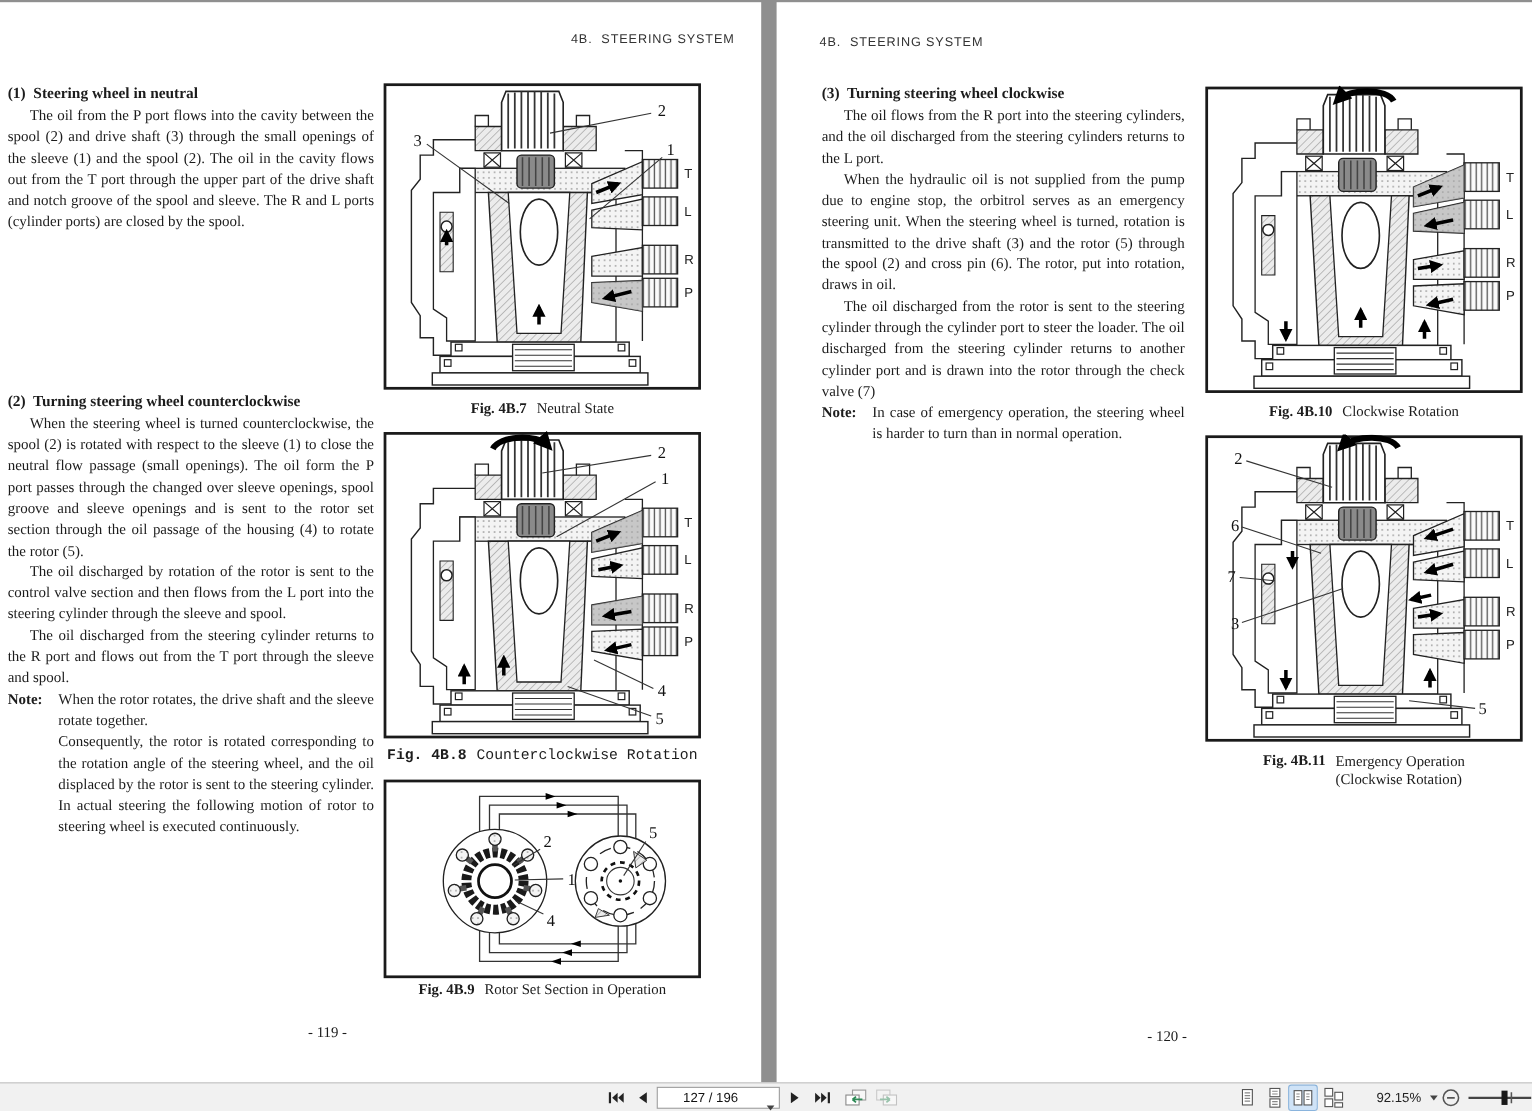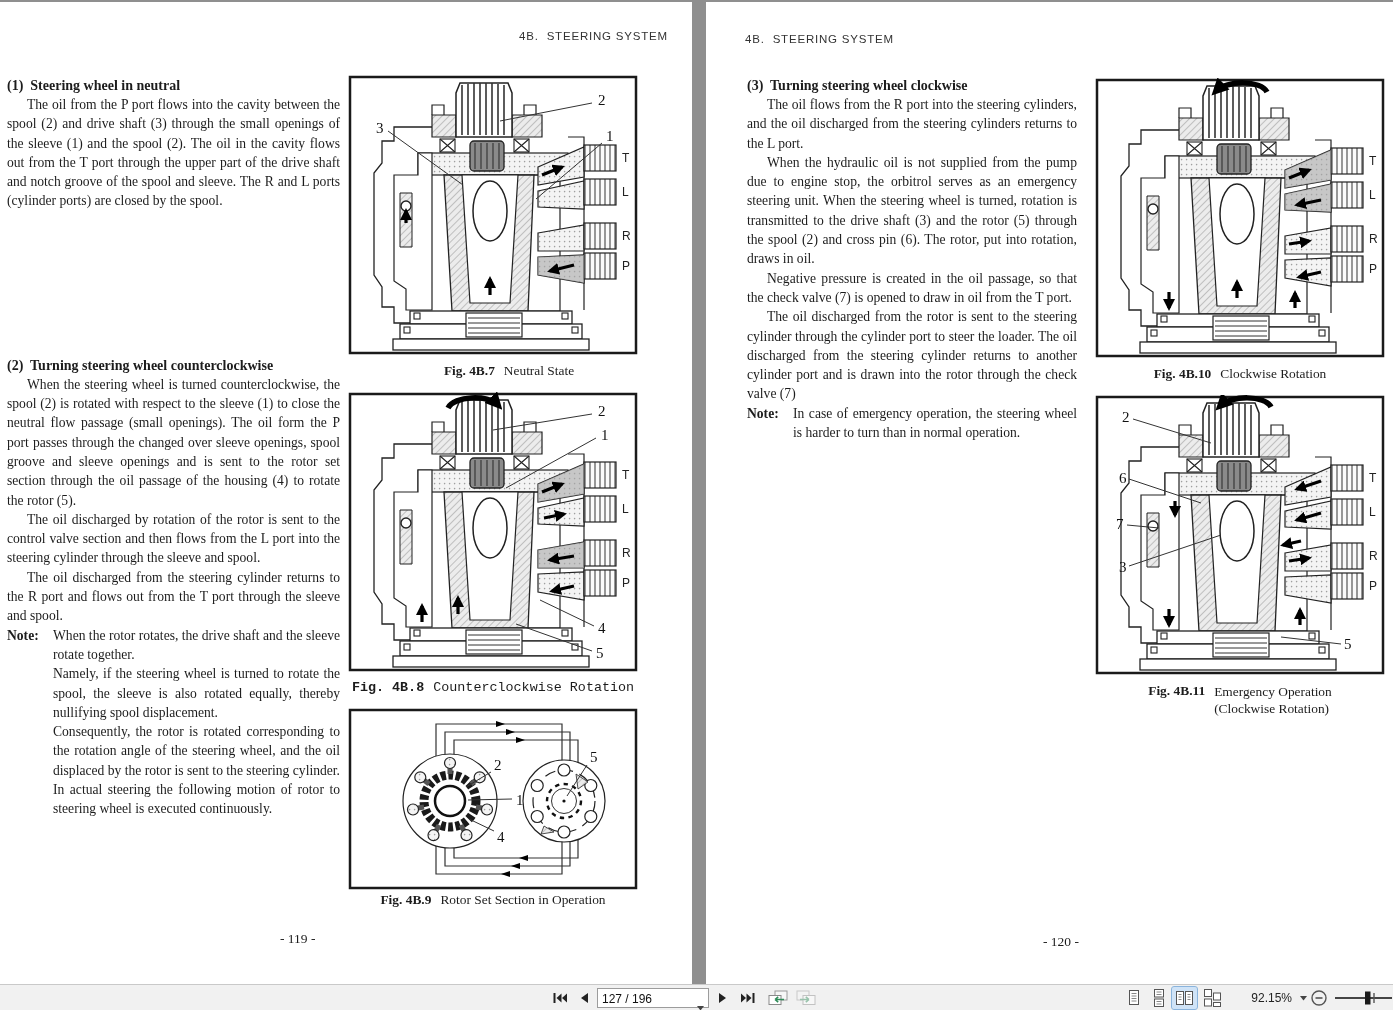--- a/index.html
+++ b/index.html
@@ -35,21 +35,21 @@
   #toolbar { position:absolute; left:0; top:984px; width:1393px; height:26px;
     background:#f1f1f1; border-top:1px solid #c9c9c9;
     font-family:"Liberation Sans", sans-serif; }
   .tbtn { position:absolute; top:2px; height:22px; display:flex; align-items:center;
     justify-content:center; cursor:default; border-radius:2px; }
   .tbtn svg { display:block; }
   .sel { background:#cfe3f7; outline:1px solid #8ab4dd; }
   #page-box { position:absolute; left:597px; top:3px; width:112px; height:20px;
     background:#fff; border:1px solid #9c9c9c; }
   #page-box input { width:92px; height:18px; border:none; outline:none; font-size:12px;
-    font-family:"Liberation Sans", sans-serif; padding-left:4px; color:#111; background:transparent; }
+    font-family:"Liberation Sans", sans-serif; padding-left:4px; color:#111; background:transparent;text-align:center; }
   #page-box .caret { position:absolute; right:3px; top:8px; }
   #zoom-label { position:absolute; left:1236px; top:6px; width:56px; text-align:right;
     font-size:12px; color:#222; }
   #zoom-caret { left:1297px; width:12px; }
   #zoom-out-btn { left:1309px; width:20px; }
   #zoom-slider { position:absolute; left:1334px; top:2px; width:59px; height:22px; }
 </style>
 </head>
 <body>
 
@@ -150,21 +150,20 @@
     <h2 class="sec">(1)  Steering wheel in neutral</h2>
     <p>The oil from the P port flows into the cavity between the spool (2) and drive shaft (3) through the small openings of the sleeve (1) and the spool (2).  The oil in the cavity flows out from the T port through the upper part of the drive shaft and notch groove of the spool and sleeve.  The R and L ports (cylinder ports) are closed by the spool.</p>
     <h2 class="sec" style="margin-top:145px;">(2)  Turning steering wheel counterclockwise</h2>
     <p>When the steering wheel is turned counterclockwise, the spool (2) is rotated with respect to the sleeve (1) to close the neutral flow passage (small openings).  The oil form the P port passes through the changed over sleeve openings, spool groove and sleeve openings and is sent to the rotor set section through the oil passage of the housing (4) to rotate the rotor (5).</p>
     <p>The oil discharged by rotation of the rotor is sent to the control valve section and then flows from the L port into the steering cylinder through the sleeve and spool.</p>
     <p>The oil discharged from the steering cylinder returns to the R port and flows out from the T port through the sleeve and spool.</p>
     <div class="note">
       <span class="nlabel">Note:</span>
       <div class="nbody">
         <p>When the rotor rotates, the drive shaft and the sleeve rotate together.</p>
-        <p>Namely, if the steering wheel is turned to rotate the spool, the sleeve is also rotated equally, thereby nullifying spool displacement.</p>
         <p>Consequently, the rotor is rotated corresponding to the rotation angle of the steering wheel, and the oil displaced by the rotor is sent to the steering cylinder.  In actual steering the following motion of rotor to steering wheel is executed continuously.</p>
       </div>
     </div>
   </div>
 
   <div class="fig" style="left:348px; top:73px;">
     <svg width="290" height="280" viewBox="0 0 290 280">
       <use href="#valve-body"></use>
       <path d="M190,182 L236,180 L236,208 L190,200 Z" fill="#a9a9a9" opacity="0.6"></path>
       <g stroke="#000" stroke-width="3.2">
@@ -184,21 +183,21 @@
         <text x="258" y="66">1</text>
       </g>
       <g font-family="Liberation Sans, sans-serif" font-size="12" fill="#222">
         <text x="274" y="87">T</text>
         <text x="274" y="121">L</text>
         <text x="274" y="165">R</text>
         <text x="274" y="195">P</text>
       </g>
     </svg>
   </div>
-  <div class="fig-cap" style="left:364px; top:361px;text-align:center;">
+  <div class="fig-cap" style="left:348px; top:361px;text-align:center;">
     <span class="b">Fig. 4B.7</span>
     <span>Neutral State</span>
   </div>
 
   <div class="fig" style="left:348px; top:390px;">
     <svg width="290" height="280" viewBox="0 0 290 280">
       <use href="#valve-body"></use>
       <path d="M190,92 L236,72 L236,102 L190,110 Z" fill="#a9a9a9" opacity="0.6"></path>
       <path d="M190,158 L236,150 L236,176 L190,176 Z" fill="#a9a9a9" opacity="0.6"></path>
       <path d="M100,16 C106,4 140,2 150,13" fill="none" stroke="#000" stroke-width="5.5" marker-end="url(#ahB)"></path>
@@ -316,21 +315,20 @@
   <div class="pageno" style="left:280px; top:929px; width:90px; text-align:left;">- 119 -</div>
 </div>
 
 <div class="page" id="page-right">
   <div class="running-header" style="left:39px; top:31px;">4B.  STEERING SYSTEM</div>
 
   <div class="col-text" style="left:41px; top:74px; width:330px;">
     <h2 class="sec">(3)  Turning steering wheel clockwise</h2>
     <p>The oil flows from the R port into the steering cylinders, and the oil discharged from the steering cylinders returns to the L port.</p>
     <p>When the hydraulic oil is not supplied from the pump due to engine stop, the orbitrol serves as an emergency steering unit.  When the steering wheel is turned, rotation is transmitted to the drive shaft (3) and the rotor (5) through the spool (2) and cross pin (6).  The rotor, put into rotation, draws in oil.</p>
-    <p>Negative pressure is created in the oil passage, so that the check valve (7) is opened to draw in oil from the T port.</p>
     <p>The oil discharged from the rotor is sent to the steering cylinder through the cylinder port to steer the loader.  The oil discharged from the steering cylinder returns to another cylinder port and is drawn into the rotor through the check valve (7)</p>
     <div class="note">
       <span class="nlabel">Note:</span>
       <div class="nbody">
         <p>In case of emergency operation, the steering wheel is harder to turn than in normal operation.</p>
       </div>
     </div>
   </div>
 
   <div class="fig" style="left:389px; top:76px;">

